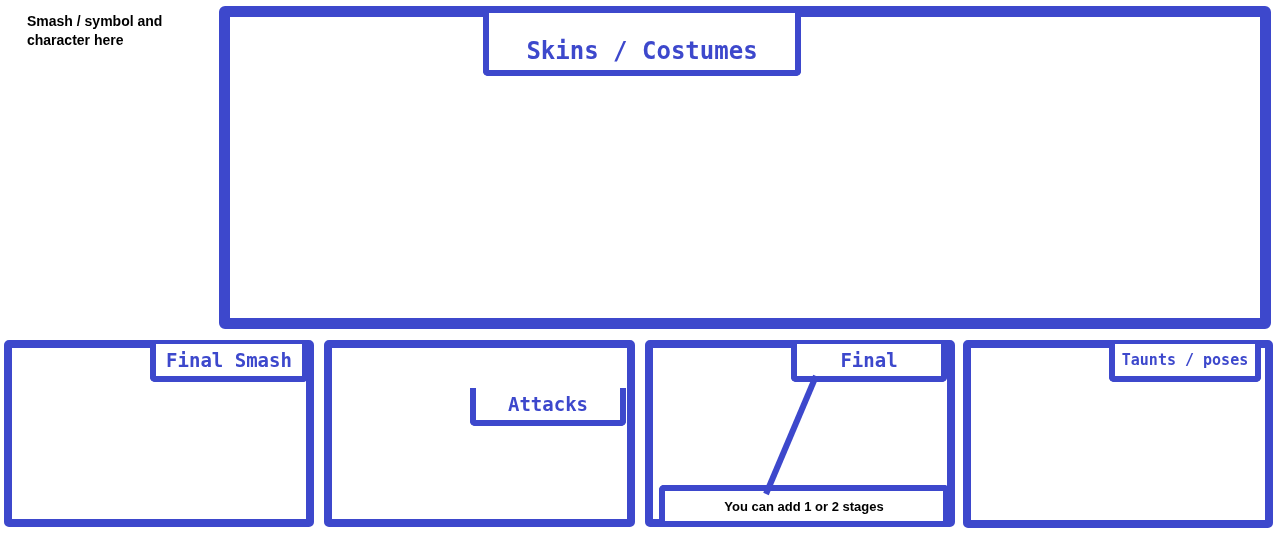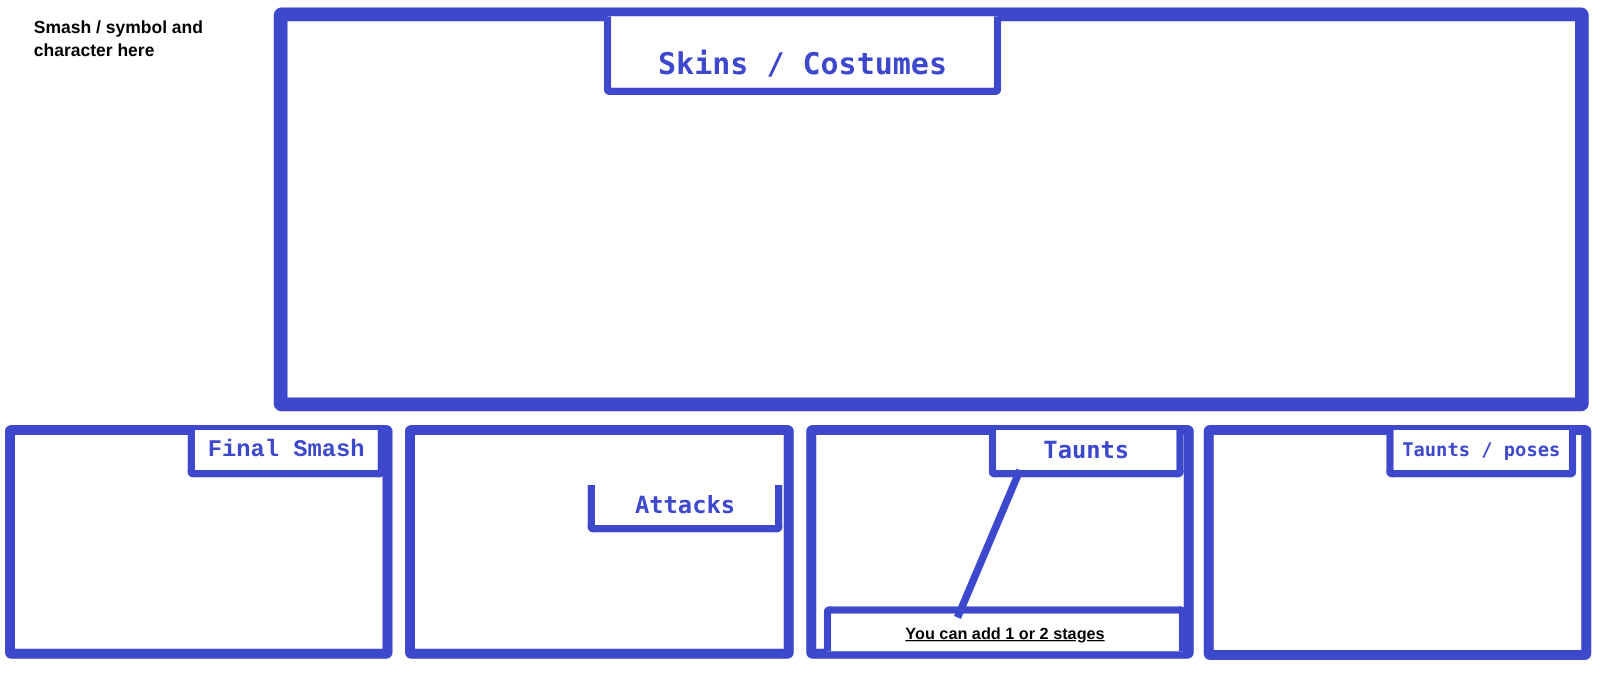--- a/index.html
+++ b/index.html
@@ -3,42 +3,42 @@
 <meta charset="utf-8">
 <style>
   html, body { margin:0; padding:0; }
   body { width:1280px; height:540px; background:#ffffff; position:relative; overflow:hidden; font-family:"Liberation Sans", sans-serif; }
   .note { position:absolute; left:27px; top:12px; width:180px; font-weight:bold; font-size:14px; line-height:19px; color:#000; }
   .box { position:absolute; box-sizing:border-box; border:8px solid #3d48cc; border-radius:5px; background:#fff; }
   .main { left:219px; top:6px; width:1052px; height:323px; border-width:11px; border-radius:6px; }
   .tag { position:absolute; box-sizing:border-box; border:6px solid #3d48cc; border-top:none; border-radius:0 0 5px 5px; background:#fff; color:#3d48cc; font-family:"DejaVu Sans Mono", monospace; font-weight:bold; display:flex; align-items:center; justify-content:center; }
   .main-tag { left:253px; top:-4px; width:318px; height:63px; font-size:24px; border-width:6px; padding-top:18px; }
   .sm-tag { top:-4px; height:38px; font-size:19px; }
-  .note2 { position:absolute; left:6px; bottom:-2px; width:290px; height:36px; box-sizing:border-box; border:6px solid #3d48cc; border-bottom:none; border-radius:5px 5px 0 0; background:#fff; display:flex; align-items:center; justify-content:center; font-weight:bold; font-size:13px; color:#000; font-family:"Liberation Sans", sans-serif;text-decoration:underline; }
+  .note2 { position:absolute; left:6px; bottom:-2px; width:290px; height:36px; box-sizing:border-box; border:6px solid #3d48cc; border-bottom:none; border-radius:5px 5px 0 0; background:#fff; display:flex; align-items:center; justify-content:center; font-weight:bold; font-size:13px; color:#000; font-family:"Liberation Sans", sans-serif; }
   svg.line { position:absolute; left:0; top:0; pointer-events:none; }
 </style>
 </head>
 <body>
 
 <div class="note">Smash / symbol and character here</div>
 
 <div class="box main">
   <div class="tag main-tag">Skins / Costumes</div>
 </div>
 
 <div class="box" style="left:4px; top:340px; width:310px; height:187px;">
-  <div class="tag sm-tag" style="left:138px; width:158px;font-family:Liberation Mono, monospace;">Final Smash</div>
+  <div class="tag sm-tag" style="left:138px; width:158px;">Final Smash</div>
 </div>
 
 <div class="box" style="left:324px; top:340px; width:311px; height:187px;">
   <div class="tag sm-tag" style="left:138px; width:156px;margin-top:44px;">Attacks</div>
 </div>
 
 <div class="box" style="left:645px; top:340px; width:310px; height:187px;">
-  <div class="tag sm-tag" style="left:138px; width:156px;">Taunts</div>
+  <div class="tag sm-tag" style="left:138px; width:156px;">Final</div>
   <div class="note2">You can add 1 or 2 stages</div>
 </div>
 
 <div class="box" style="left:963px; top:340px; width:310px; height:188px;padding-left:34px;">
   <div class="tag sm-tag" style="left:138px; width:152px; font-size:15px;">Taunts / poses</div>
 </div>
 
 <svg class="line" width="1280" height="540">
   <line x1="816" y1="376" x2="766" y2="494" stroke="#3d48cc" stroke-width="6"></line>
 </svg>

